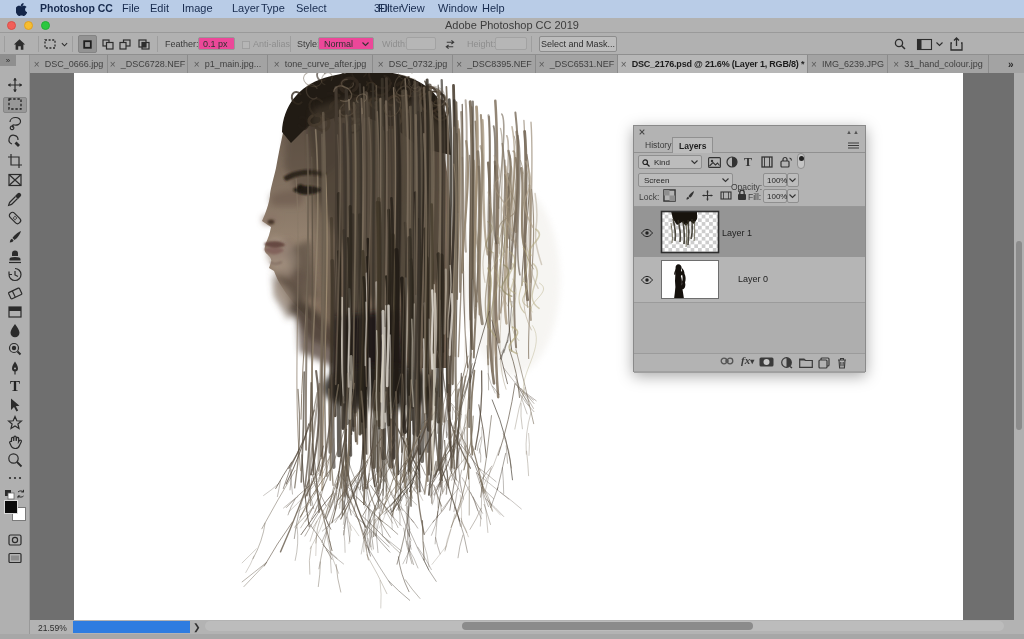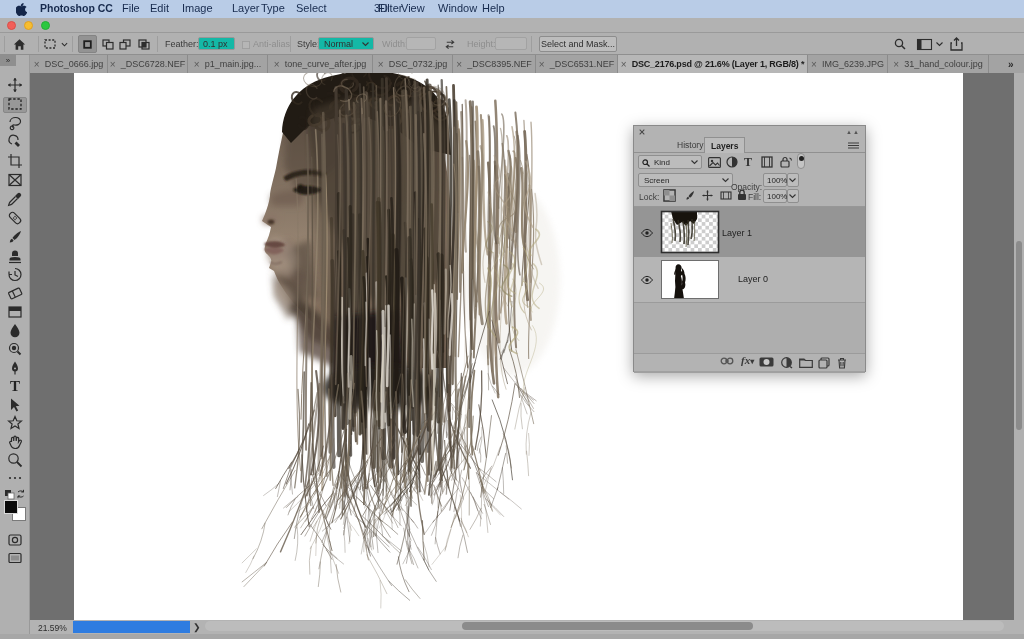--- a/index.html
+++ b/index.html
@@ -13,21 +13,21 @@
   
   #titlebar { left:0; top:18px; width:1024px; height:15px; background:#b2b2b2;
     border-bottom:1px solid #9a9a9a; }
   .light { position:absolute; top:3px; width:9px; height:9px; border-radius:50%; }
   #titlebar .t { position:absolute; top:1px; left:0; width:100%; text-align:center;
     font-size:11px; color:#3c3c3c; }
   
   #optionsbar { left:0; top:33px; width:1024px; height:22px; background:#b1b1b1;
     border-bottom:1px solid #8f8f8f; font-size:9px; color:#3a3a3a; }
   #optionsbar .sep { position:absolute; top:3px; width:1px; height:16px; background:#9e9e9e; }
-  .obox { position:absolute; background:#14b8a6; border:1px solid #979797; border-radius:2px; height:13px; top:4px; font-size:9px; color:#303030; }
+  .obox { position:absolute; background:#ec4899; border:1px solid #979797; border-radius:2px; height:13px; top:4px; font-size:9px; color:#303030; }
   .obox.dis { background:#b6b6b6; border-color:#a2a2a2; }
   .olab { position:absolute; top:6px; }
   .olab.dis { color:#8e8e8e; }
   .modebtn { position:absolute; top:2px; width:19px; height:18px; border-radius:2px; }
   .modebtn.on { background:#939393; border:1px solid #848484; }
   #sambtn { position:absolute; left:539px; top:3px; width:78px; height:16px; background:#bdbdbd;
     border:1px solid #8d8d8d; border-radius:2px; font-size:9px; color:#2e2e2e; text-align:center; line-height:14px; }
   
   #tabbar { left:0; top:55px; width:1024px; height:18px; background:transparent; z-index:2; font-size:9px; }
   .tab { position:absolute; top:0; height:18px; background:#a3a3a3; color:#3f3f3f;
@@ -49,21 +49,21 @@
   #statusbar .pct { position:absolute; left:8px; top:3px; }
   #bluebar { position:absolute; left:43px; top:1px; width:117px; height:12px; background:#2e7ce0; }
   #statusbar .arr { position:absolute; left:163px; top:2px; color:#333; font-size:9px; }
   #htrack { position:absolute; left:175px; top:1px; width:799px; height:10px; background:#bcbcbc; border-radius:5px; }
   #hthumb { position:absolute; left:257px; top:1px; width:291px; height:8px; background:#8b8b8b; border-radius:4px; }
   #bottomstrip { left:0; top:634px; width:1024px; height:5px; background:#a7a7a7; }
   
   #panel { left:633px; top:125px; width:233px; height:247px; background:#b3b3b3;
     border:1px solid #8a8a8a; box-shadow:0 4px 14px rgba(0,0,0,0.35); font-size:8.5px; color:#2b2b2b; }
   #panel .tabs { position:absolute; left:0; top:11px; width:100%; height:16px; border-bottom:1px solid #909090; }
-  #panel .ptab { position:absolute; top:11px; height:16px; line-height:16px; padding:0 6px; color:#3a3a3a;margin-left:32px; }
+  #panel .ptab { position:absolute; top:11px; height:16px; line-height:16px; padding:0 6px; color:#3a3a3a; }
   #panel .ptab.on { background:#bcbcbc; border:1px solid #909090; border-bottom:none; color:#1e1e1e; font-weight:700; }
   .pcombo { position:absolute; background:#bcbcbc; border:1px solid #8f8f8f; border-radius:2px; height:14px;
     font-size:8px; color:#262626; line-height:12px; }
   .pcombo .cv { position:absolute; right:3px; top:1px; }
   .prow-dark { position:absolute; background:#959595; }
   .prow-light { position:absolute; background:#b5b5b5; }
   .laytext { position:absolute; font-size:9px; color:#222; }
   svg.icon { position:absolute; overflow:visible; }
 </style>
 </head>
@@ -85,20 +85,21 @@
   <span class="mi abs" style="left:374px; top:2px;text-align:right;">3D</span>
   <span class="mi abs" style="left:401px; top:2px;">View</span>
   <span class="mi abs" style="left:438px; top:2px;">Window</span>
   <span class="mi abs" style="left:482px; top:2px;">Help</span>
 </div>
 
 <div id="titlebar" class="abs">
   <div class="light" style="left:7px;  background:#f25f58; border:0.5px solid #d94f49;"></div>
   <div class="light" style="left:24px; background:#f7bd2f; border:0.5px solid #dfa023;"></div>
   <div class="light" style="left:41px; background:#2bc83f; border:0.5px solid #24ad35;"></div>
+  <div class="t">Adobe Photoshop CC 2019</div>
 </div>
 
 <div id="optionsbar" class="abs">
   <div class="sep" style="left:4px"></div>
   <svg class="icon" style="left:13px; top:5px;" width="13" height="13" viewBox="0 0 15 14">
     <path d="M7.5 1 L14 7 L12 7 L12 13 L9 13 L9 9 L6 9 L6 13 L3 13 L3 7 L1 7 Z" fill="#2d2d2d"></path>
   </svg>
   <div class="sep" style="left:38px"></div>
   <svg class="icon" style="left:44px; top:6px;" width="12" height="10" viewBox="0 0 12 10">
     <rect x="1" y="1" width="10" height="8" fill="none" stroke="#2d2d2d" stroke-width="1.3" stroke-dasharray="2 1.6"></rect>

